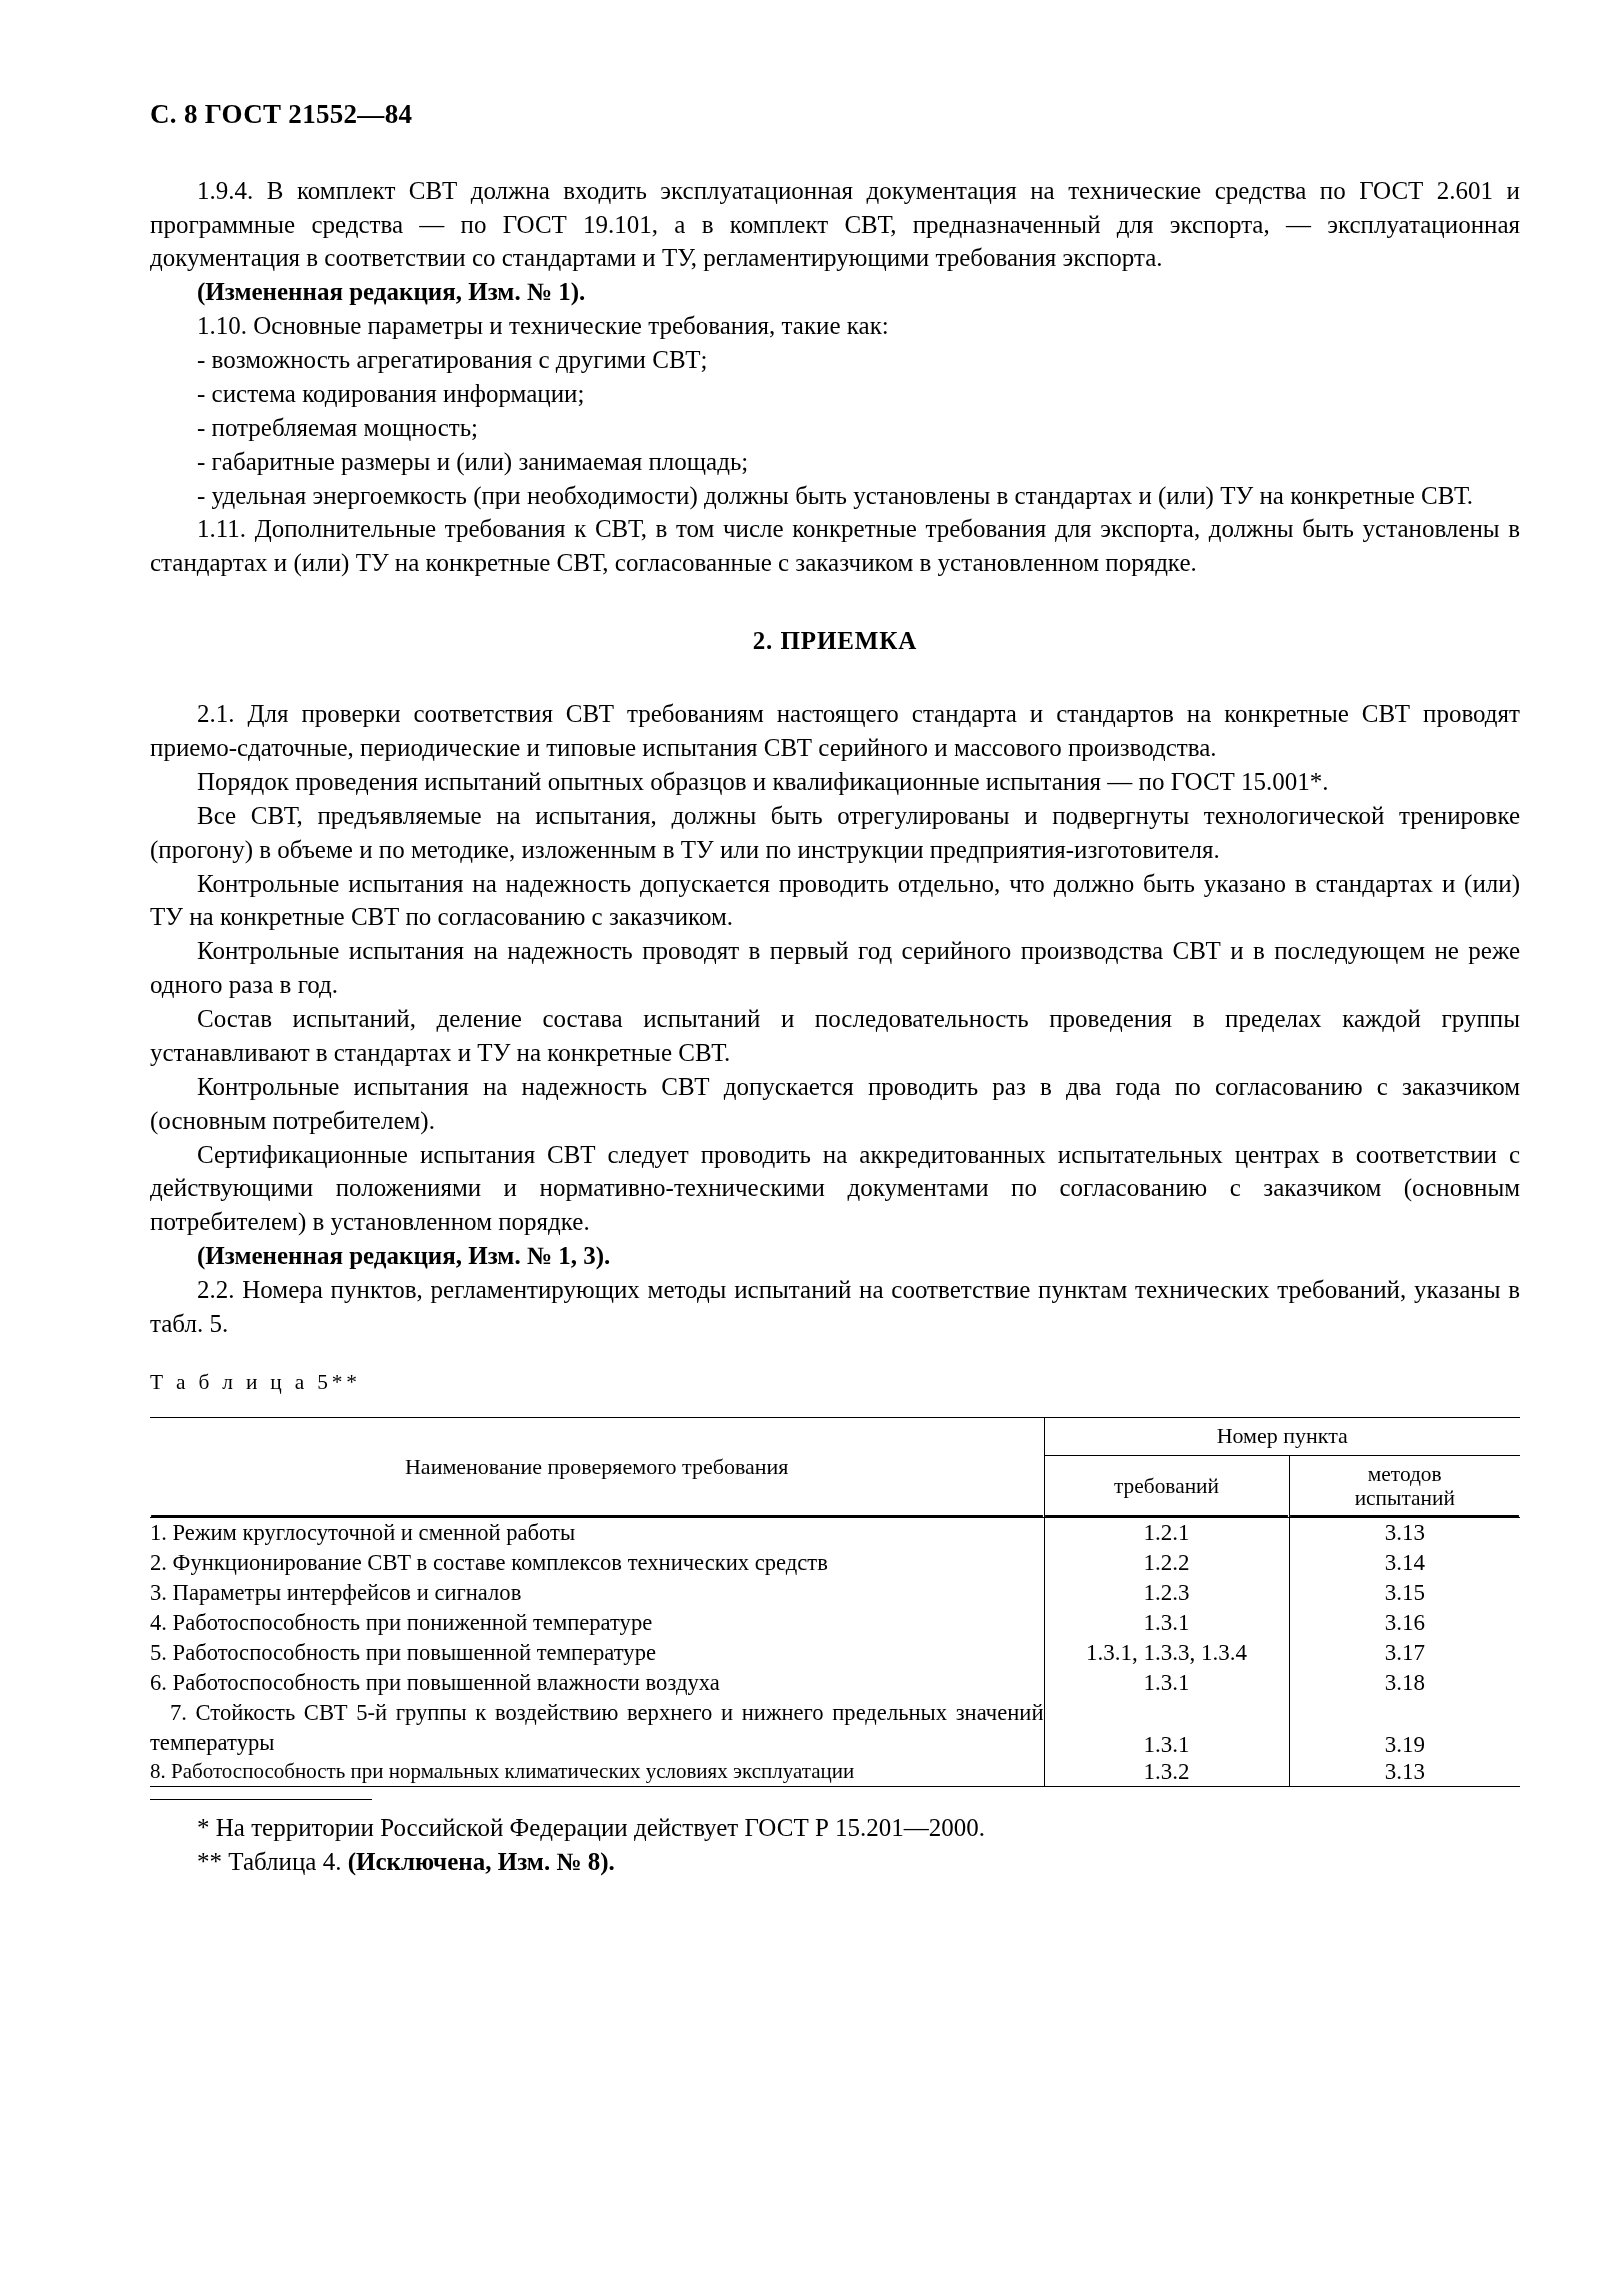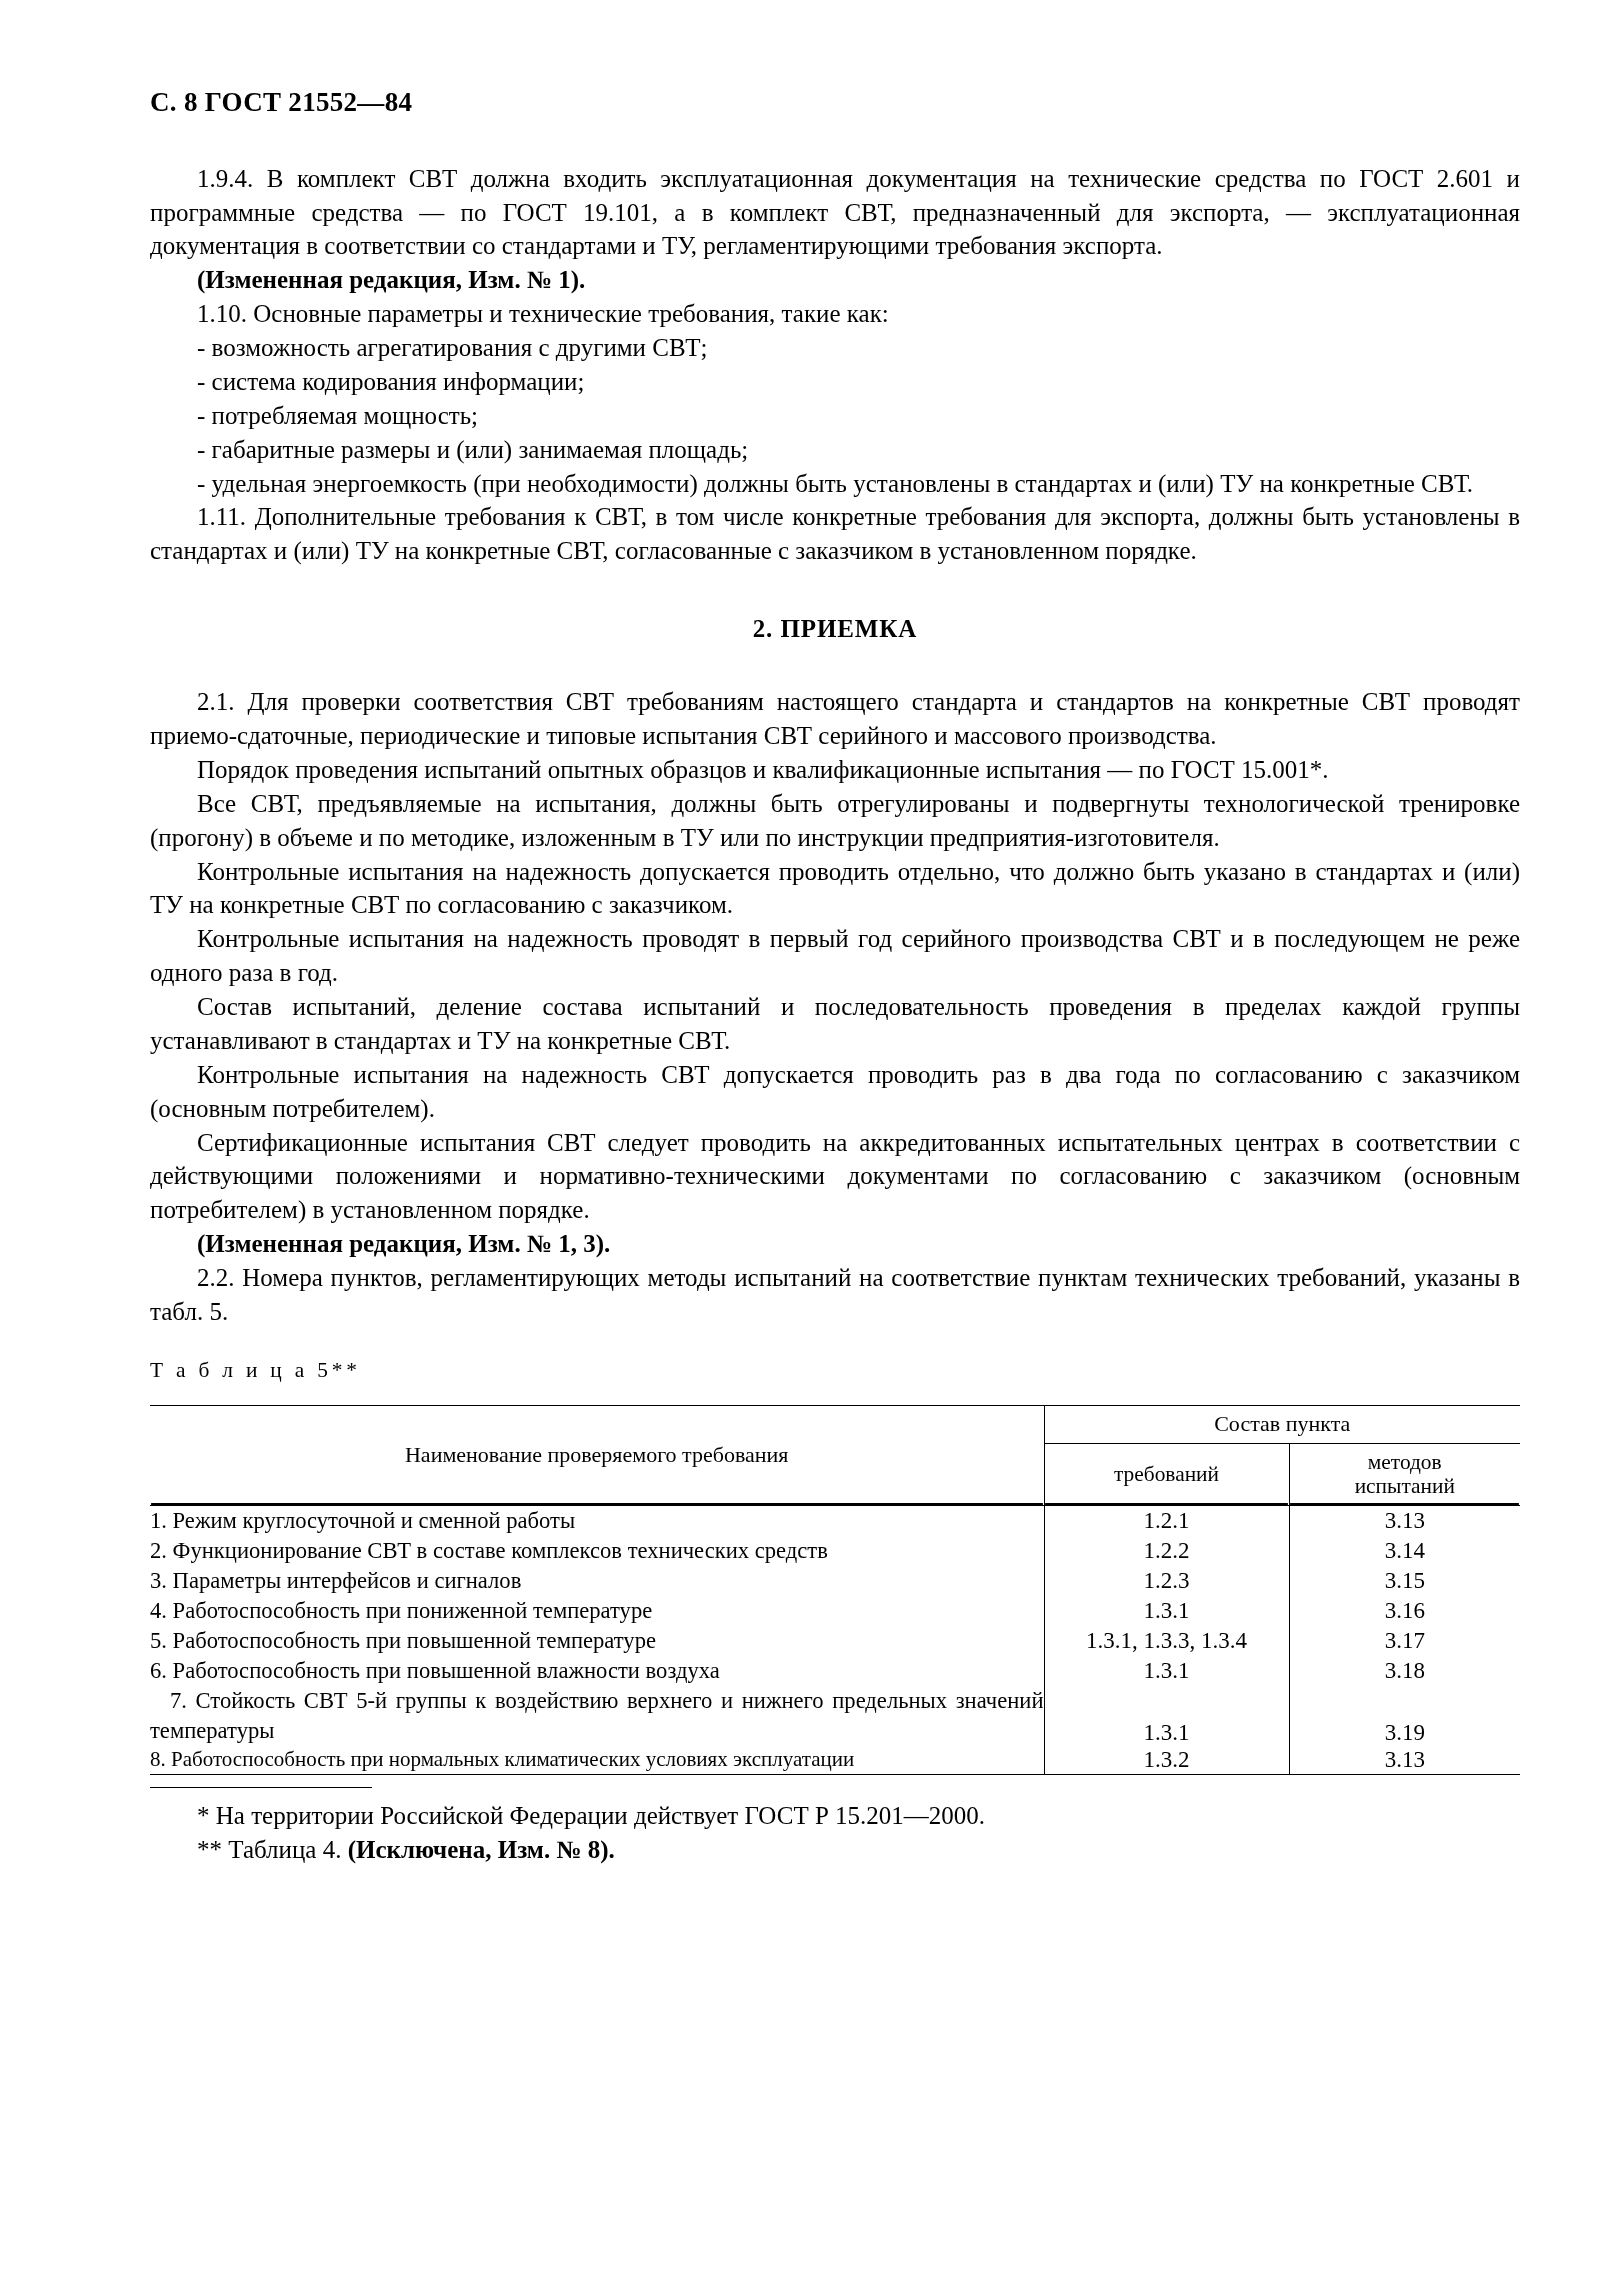--- a/index.html
+++ b/index.html
@@ -19,21 +19,21 @@
     position: relative;
     width: 1622px;
     height: 2295px;
     box-sizing: border-box;
     padding: 0;
     overflow: hidden;
   }
   .content {
     position: absolute;
     left: 150px;
-    top: 88px;
+    top: 100px;
     width: 1370px;
   }
   .page-header {
     font-size: 27px;
     font-weight: bold;
     letter-spacing: 0.3px;
     margin: 0 0 44px 0;
     line-height: 1.1;
   }
   p {
@@ -159,21 +159,21 @@
 
     <table class="main">
       <colgroup>
         <col style="width:894px">
         <col style="width:245px">
         <col style="width:231px">
       </colgroup>
       <thead>
         <tr>
           <td class="rule-top hdr-name" rowspan="2">Наименование проверяемого требования</td>
-          <td class="rule-top hdr-group vline-l" colspan="2">Состав пункта</td>
+          <td class="rule-top hdr-group vline-l" colspan="2">Номер пункта</td>
         </tr>
         <tr>
           <td class="hdr-sub vline-l">требований</td>
           <td class="hdr-sub vline-l"><span style="white-space:pre-line">методов
 испытаний</span></td>
         </tr>
       </thead>
       <tbody>
         <tr>
           <td class="req-cell rule-double-bottom-top" style="border-top:1.9px solid #000;box-shadow:0 -3.1px 0 -1.1px #000;margin-left:31px;">1.  Режим круглосуточной и сменной работы</td>

